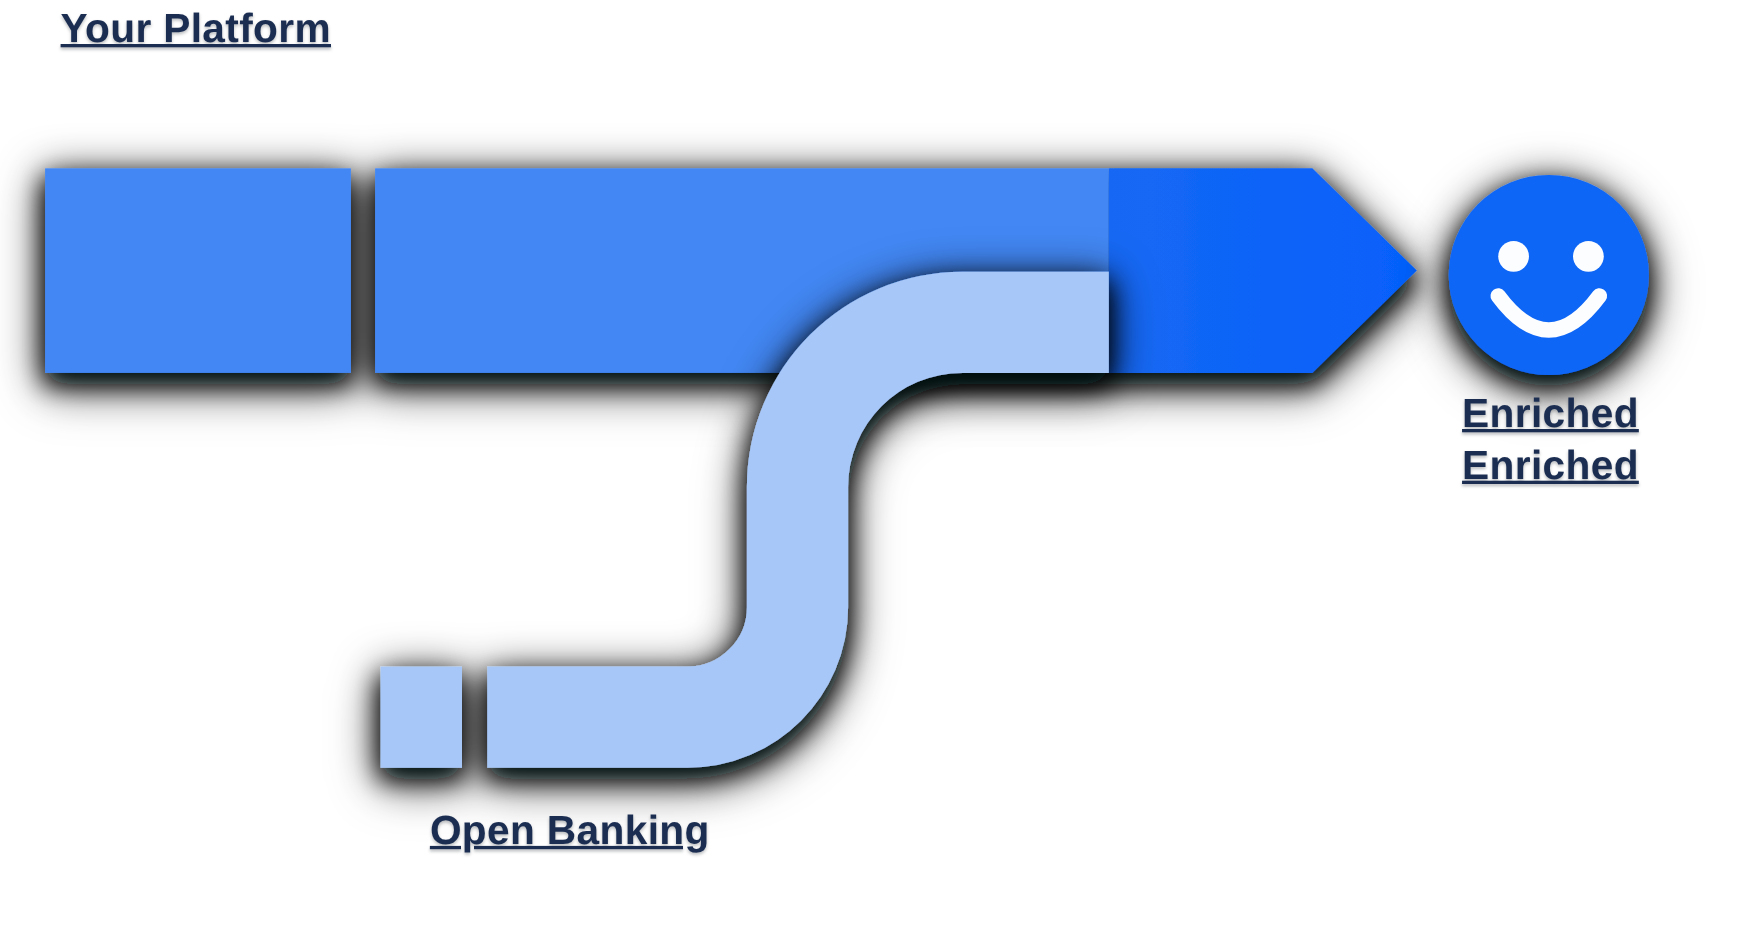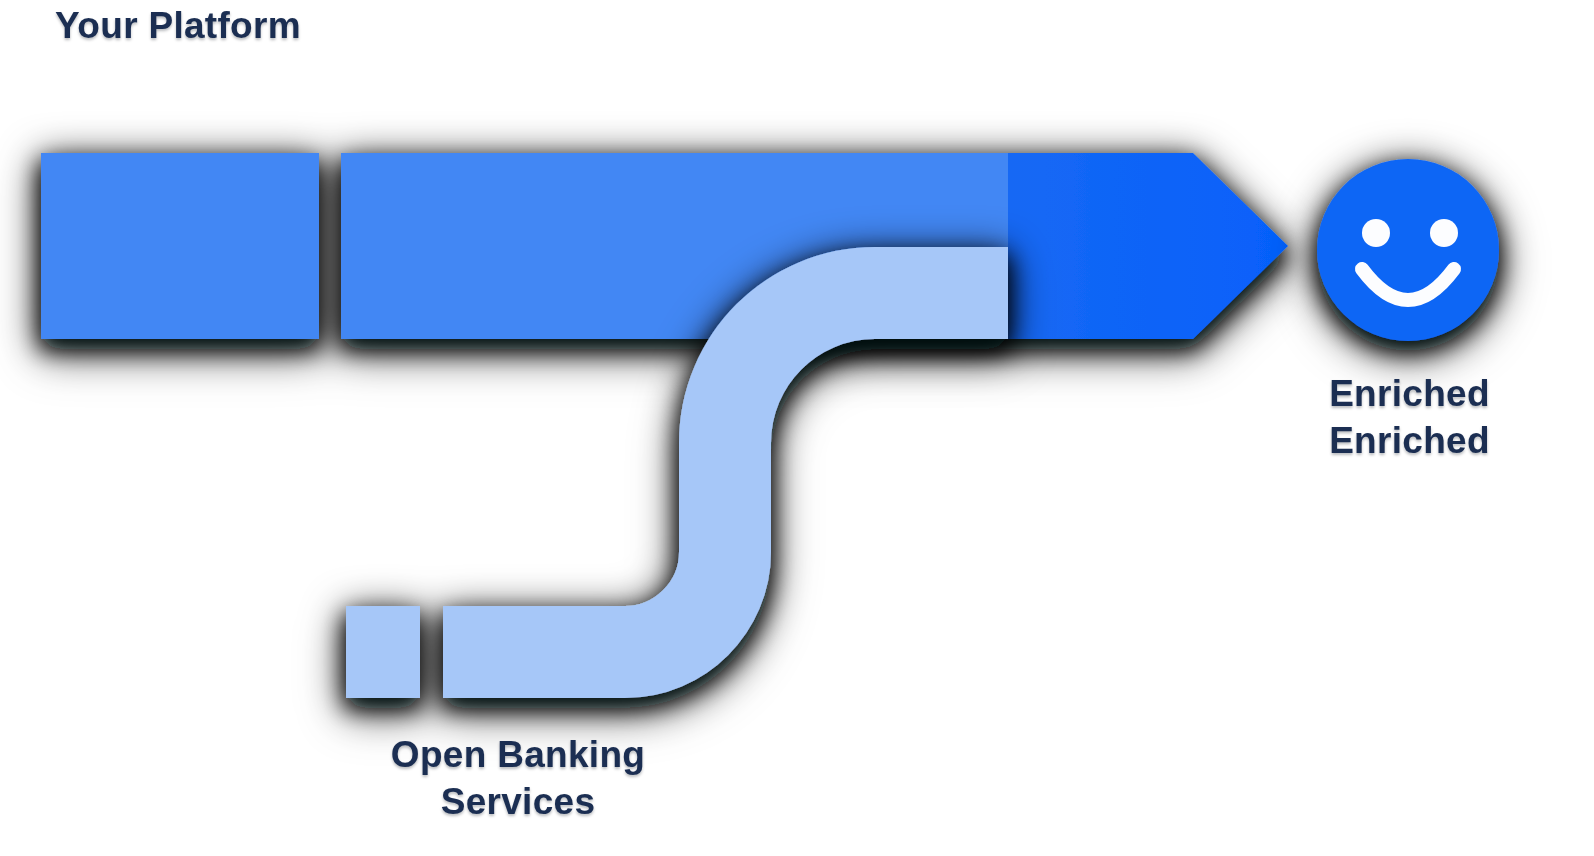--- a/index.html
+++ b/index.html
@@ -25,24 +25,25 @@
   .lbl {
     position: absolute;
     color: #1B2E52;
     font-size: 37px;
     line-height: 47px;
     font-weight: 600;
     letter-spacing: 0.3px;
     text-align: center;
     text-shadow: 0 2px 3px rgba(5, 10, 20, 0.28);
     white-space: nowrap;
+    text-decoration: underline;
   }
   .lbl-your-platform { left: 28px;   top: 2px;   width: 300px; }
   .lbl-integration   { left: 565px;  top: 2px;   width: 500px; }
-  .lbl-enriched      { left: 1272px; top: 370px; width: 275px; }
+  .lbl-enriched      { left: 1272px; top: 352px; width: 275px; }
   .lbl-open-banking  { left: 343px;  top: 731px; width: 350px; }
 </style>
 </head>
 <body>
 
 <div class="stage">
 
   <svg class="diagram-svg" viewBox="0 0 1594 856">
     <defs>
       <filter id="glow" x="-30%" y="-35%" width="160%" height="185%">
@@ -74,21 +75,20 @@
     </g>
   </svg>
 
   <div class="lbl lbl-your-platform">
     <div>Your Platform</div>
   </div>
 
 
   <div class="lbl lbl-open-banking">
     <div>Open Banking</div>
-    <div>Services</div>
   </div>
 
   <div class="lbl lbl-enriched">
     <div>Enriched</div>
     <div>Enriched</div>
   </div>
 
 </div>
 
 </body></html>

